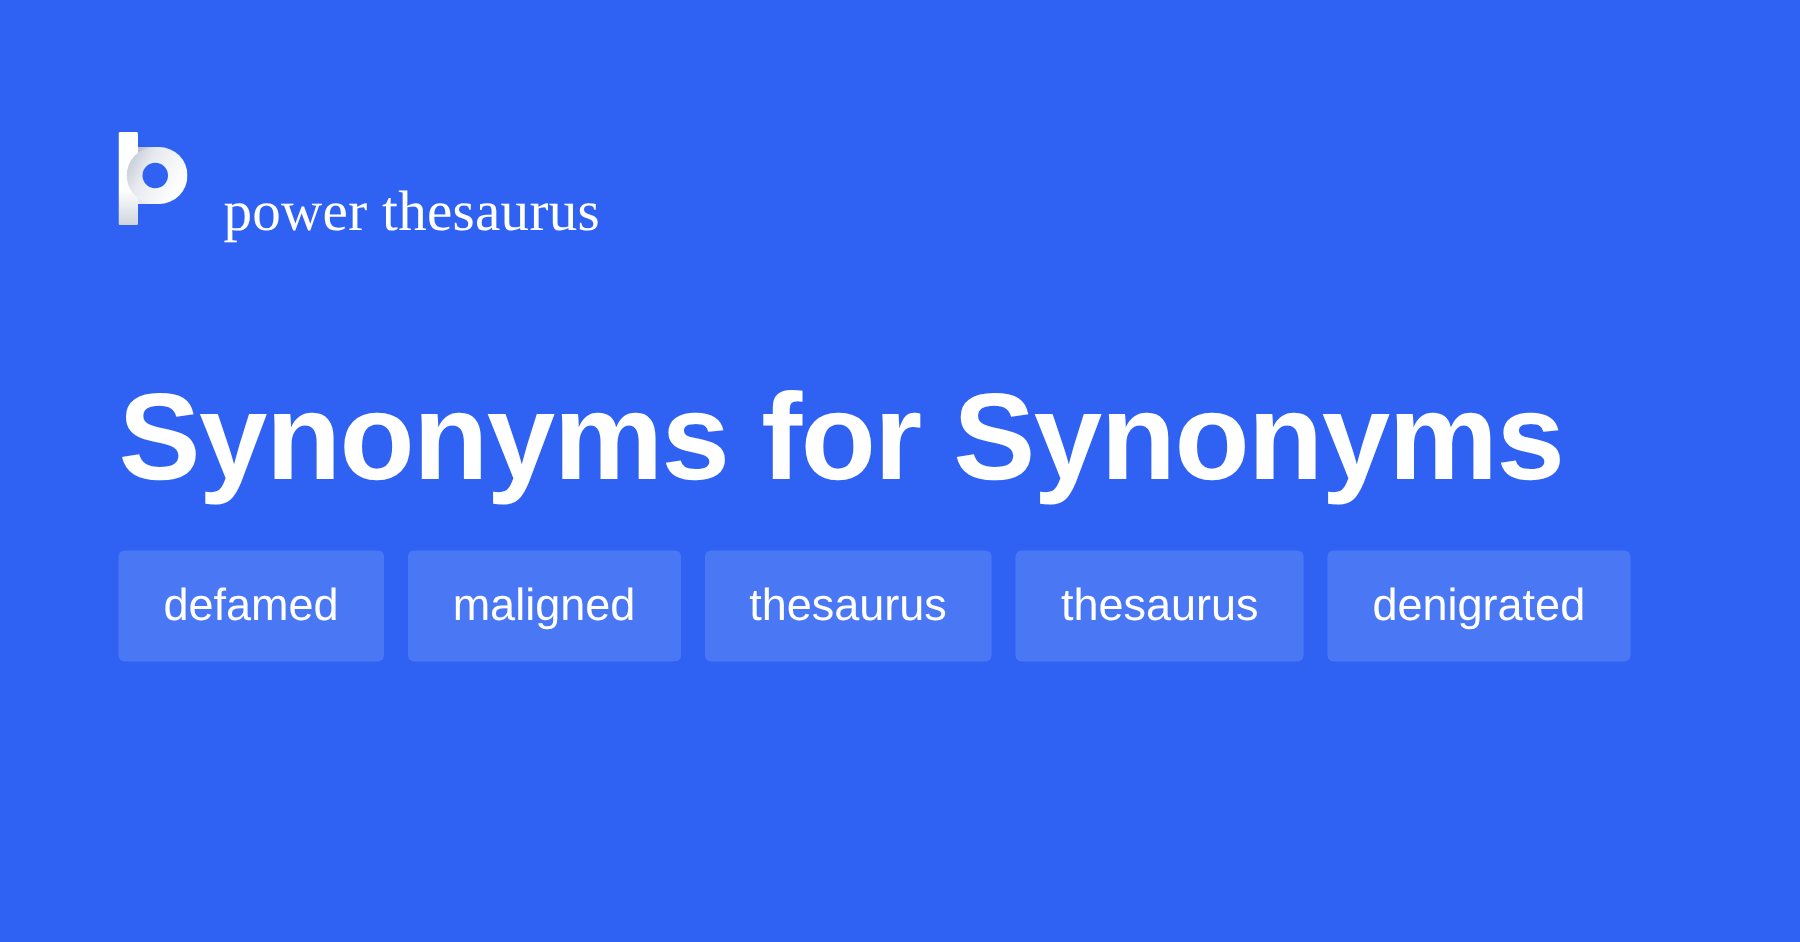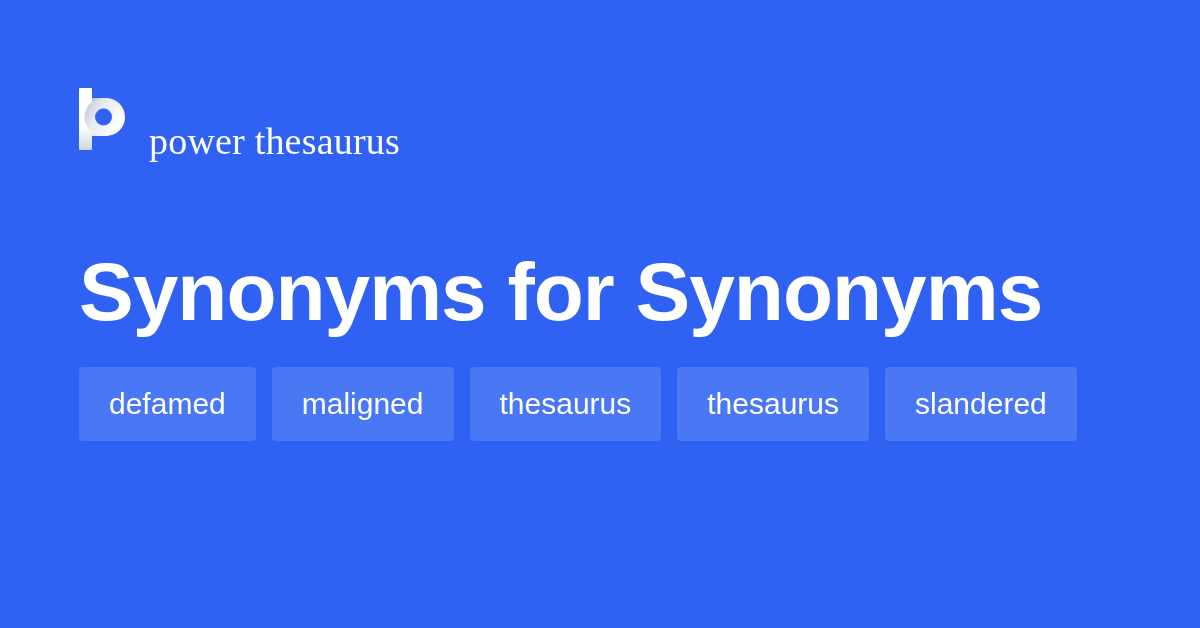--- a/index.html
+++ b/index.html
@@ -129,16 +129,16 @@
     <span class="brand-name">power thesaurus</span>
   </div>
 
   <h1 class="headline">Synonyms for Synonyms</h1>
 
   <div class="chips">
     <div class="chip">defamed</div>
     <div class="chip">maligned</div>
     <div class="chip">thesaurus</div>
     <div class="chip">thesaurus</div>
-    <div class="chip">slandered</div>
+    <div class="chip">denigrated</div>
   </div>
 
 </div>
 
 </body></html>

